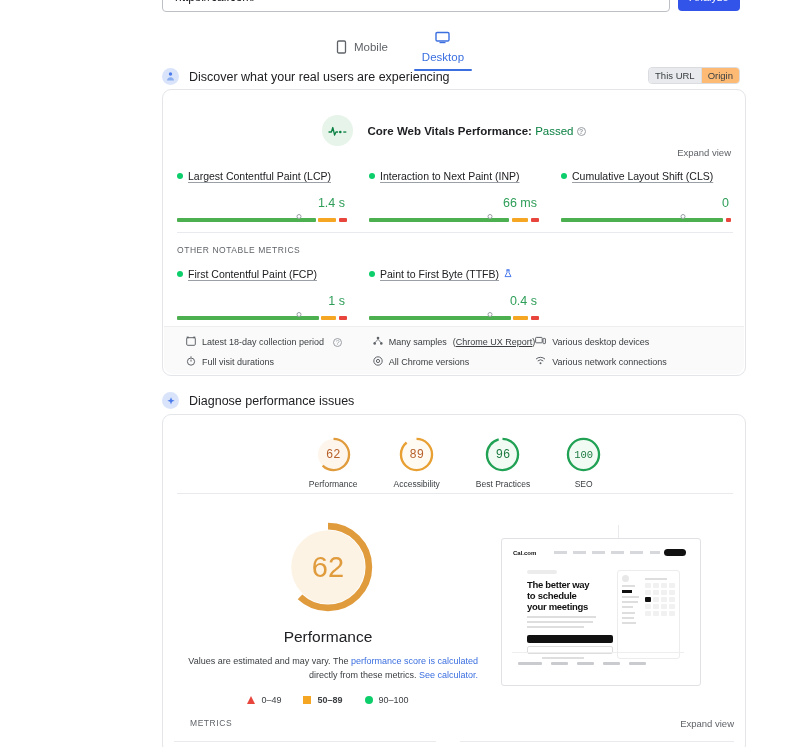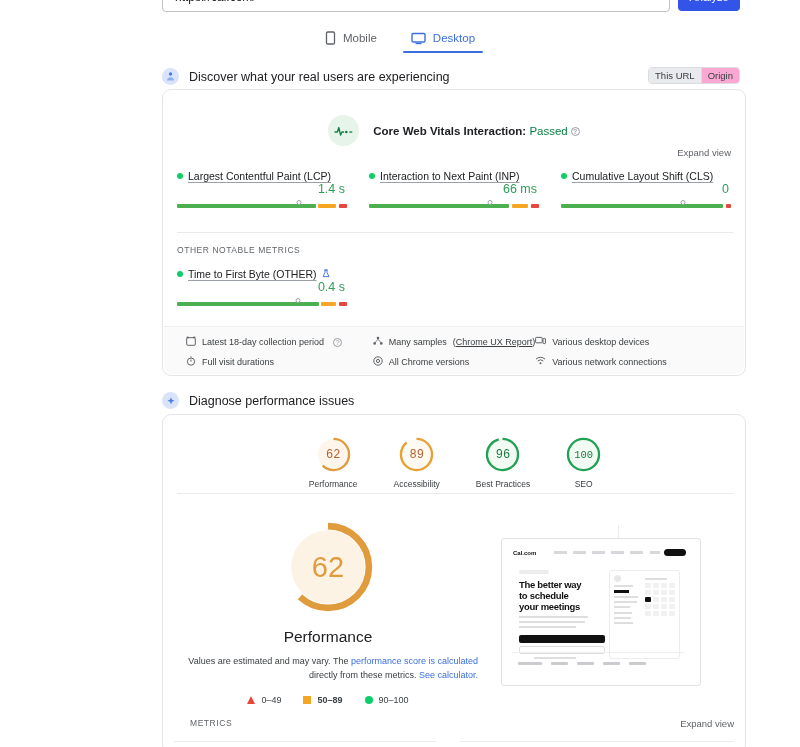--- a/index.html
+++ b/index.html
@@ -35,21 +35,21 @@
   .tabs {
     position: absolute; left: 0; top: 28px; width: 800px;
     display: flex; justify-content: center; gap: 30px;
   }
   .tab {
     display: flex; align-items: center; gap: 7px;
     padding: 3px 2px 8px 2px;
     font-size: 11.5px; color: #5f6368; cursor: pointer;
     position: relative;
   }
-  .tab.active { color: #3b6fe0; }
+  .tab.active { color: #3b6fe0; flex-direction: column; }
   .tab.active::after {
     content: ""; position: absolute; left: -6px; right: -6px; bottom: 0;
     height: 2.5px; background: #3b6fe0; border-radius: 2px;
   }
   .tab svg { display: block; }
 
   
   .sec-head {
     position: absolute; display: flex; align-items: center; gap: 10px;
   }
@@ -60,21 +60,21 @@
     justify-content: center; flex: none;
   }
 
   .seg-toggle {
     position: absolute; right: 60px; top: 67px;
     display: flex; border: 1px solid #dadce0; border-radius: 4px;
     overflow: hidden; font-size: 9.5px; height: 17px;
   }
   .seg-toggle div {
     padding: 0 6px; display: flex; align-items: center;
-    color: #3c4043; cursor: pointer; background: #f9a8d4;
+    color: #3c4043; cursor: pointer; background: #fdba74;
   }
   .seg-toggle div.sel { background: #e8eaed; }
   .seg-toggle div + div { border-left: 1px solid #dadce0; }
 
   
   .card {
     position: absolute;
     background: #fff; border: 1px solid #e3e5e8; border-radius: 9px;
   }
   #crux-card { left: 162px; top: 89px; width: 584px; height: 287px; }
@@ -108,21 +108,21 @@
     display: flex; align-items: center; gap: 5px;
     font-size: 10.5px; color: #202124; white-space: nowrap;
   }
   .metric-label .lbl {
     text-decoration: underline; text-decoration-color: #9aa0a6;
     text-underline-offset: 2px; cursor: pointer;
   }
   .dot { width: 6px; height: 6px; border-radius: 50%; background: #0cce6b; flex: none; }
   .metric-value {
     text-align: right; font-size: 12.5px; color: #2e9e58;
-    margin-top: 0; padding-right: 2px;
+    margin-top: 14px; padding-right: 2px;
   }
   .bar-wrap { position: relative; margin-top: 4px; height: 9px; }
   .bar { position: absolute; top: 4px; height: 3.5px; display: flex; gap: 2.5px; width: 100%; }
   .seg { height: 3.5px; border-radius: 1px; }
   .seg.g { background: #4caf50; }
   .seg.o { background: #f5a623; }
   .seg.r { background: #e8453c; }
   .marker {
     position: absolute; top: 0px; width: 5px; height: 5px;
     border-radius: 50%; border: 1.2px solid #9aa0a6; background: #fff;
@@ -277,21 +277,21 @@
   <div class="card" id="crux-card">
 
     <div class="cwv-assess">
       <span class="pulse-circle">
         <svg width="19" height="12" viewBox="0 0 19 12">
           <path d="M1 7 H3.4 L4.8 2.5 L6.6 10 L8 7 H9.6" fill="none" stroke="#0b8043" stroke-width="1.3" stroke-linejoin="round" stroke-linecap="round"></path>
           <circle cx="12.3" cy="7" r="1.3" fill="#0b8043"></circle>
           <rect x="15.3" y="6.4" width="3" height="1.3" fill="#0b8043"></rect>
         </svg>
       </span>
-      <span class="cwv-text"><span>Core Web Vitals Interaction:</span> <span class="passed">Passed</span><span class="help-ico">?</span></span>
+      <span class="cwv-text"><span>Core Web Vitals Performance:</span> <span class="passed">Passed</span><span class="help-ico">?</span></span>
     </div>
 
     <div class="expand-link" style="right:14px; top:57px;">Expand view</div>
 
     <div class="metric-row" style="left:14px; top:80px; width:556px; gap:22px;">
 
       <div class="metric" style="width:170px;">
         <div class="metric-label">
           <span class="dot"></span>
           <span class="lbl">Largest Contentful Paint (LCP)</span>
@@ -338,25 +338,40 @@
         </div>
       </div>
     </div>
 
     <div class="divider" style="left:14px; top:142px; width:556px;"></div>
 
     <div class="other-title" style="left:14px; top:155px;">OTHER NOTABLE METRICS</div>
 
     <div class="metric-row" style="left:14px; top:178px; width:556px; gap:22px;">
 
-
       <div class="metric" style="width:170px;">
         <div class="metric-label">
           <span class="dot"></span>
-          <span class="lbl">Time to First Byte (OTHER)</span>
+          <span class="lbl">First Contentful Paint (FCP)</span>
+        </div>
+        <div class="metric-value">1 s</div>
+        <div class="bar-wrap">
+          <div class="bar">
+              <div class="seg g" style="flex:86"></div>
+              <div class="seg o" style="flex:9"></div>
+              <div class="seg r" style="flex:5"></div>
+            </div>
+          <div class="marker" style="left:72%;"></div>
+        </div>
+      </div>
+
+      <div class="metric" style="width:170px;">
+        <div class="metric-label">
+          <span class="dot"></span>
+          <span class="lbl">Paint to First Byte (TTFB)</span>
           <span>
             <svg width="8" height="9" viewBox="0 0 8 9">
                 <path d="M3 1v2.6L1 7.6h6L5 3.6V1z" fill="none" stroke="#4b7bec" stroke-width="1"></path>
                 <rect x="2.3" y="0.4" width="3.4" height="1" fill="#4b7bec"></rect>
               </svg>
           </span>
         </div>
         <div class="metric-value">0.4 s</div>
         <div class="bar-wrap">
           <div class="bar">
@@ -545,21 +560,21 @@
             <i></i>
             <i></i>
             <i></i>
           </span>
         <span class="tnav-right">
             <i style="display:block;width:10px;height:2.5px;background:#d6d8db;"></i>
             <span class="tpill"></span>
           </span>
       </div>
       <div class="thero">
-        <div style="width:82px;">
+        <div style="width:82px;margin-left:8px;">
           <div class="tbadge"></div>
           <div class="theadline">
             <div>The better way</div>
             <div>to schedule</div>
             <div>your meetings</div>
           </div>
           <div class="tsub">
               <i style="width:84%"></i>
               <i style="width:80%"></i>
               <i style="width:70%"></i>

